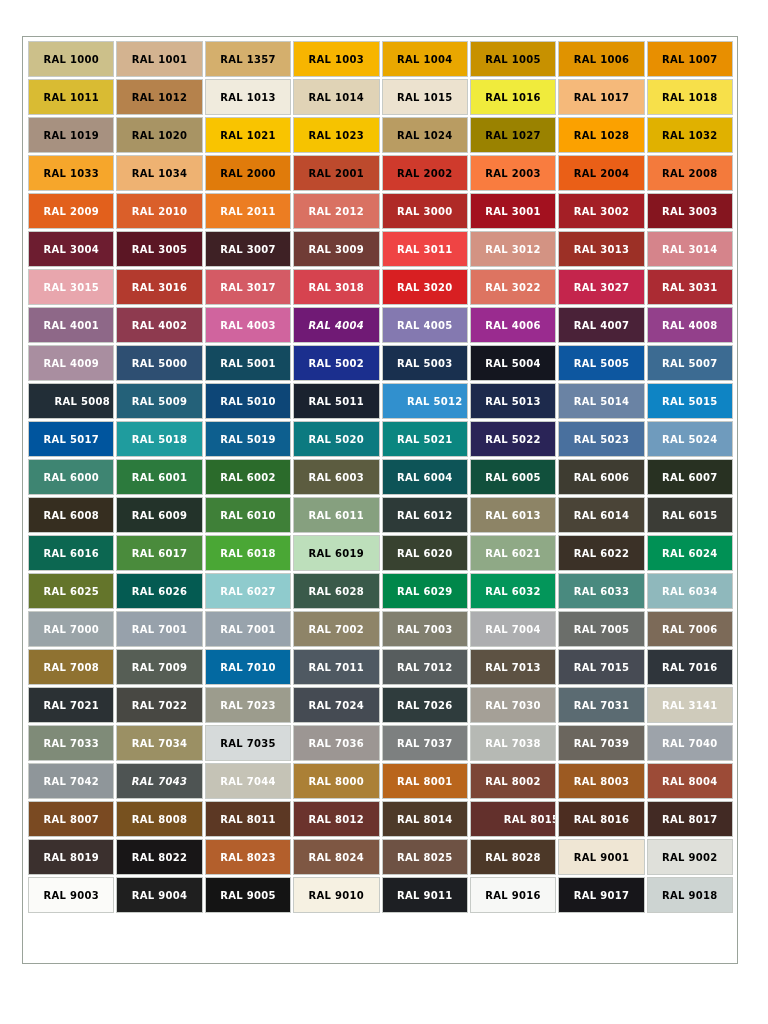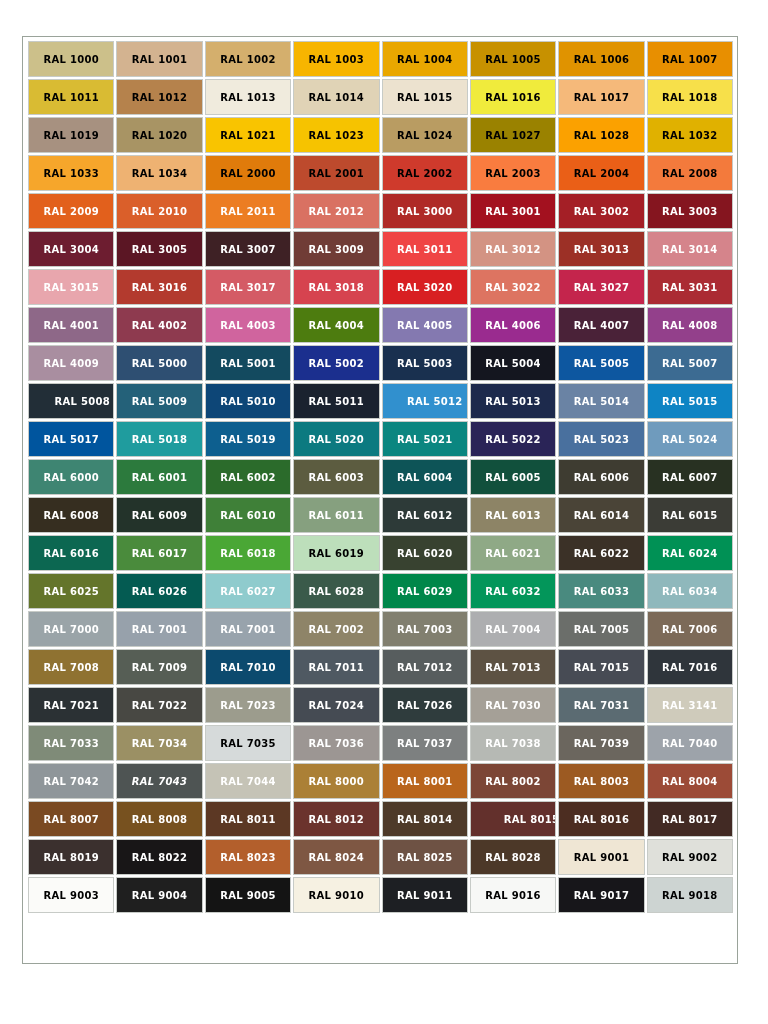--- a/index.html
+++ b/index.html
@@ -147,21 +147,21 @@
 
 
     <div id="grid">
         <div class="swatch" style="background-color: rgb(204, 192, 138);">
           <span class="swatch-label lbl-dark">RAL 1000</span>
         </div>
         <div class="swatch" style="background-color: rgb(211, 179, 144);">
           <span class="swatch-label lbl-dark">RAL 1001</span>
         </div>
         <div class="swatch" style="background-color: rgb(212, 175, 109);">
-          <span class="swatch-label lbl-dark">RAL 1002</span>
+          <span class="swatch-label lbl-dark">RAL 1357</span>
         </div>
         <div class="swatch" style="background-color: rgb(247, 181, 0);">
           <span class="swatch-label lbl-dark">RAL 1003</span>
         </div>
         <div class="swatch" style="background-color: rgb(233, 167, 0);">
           <span class="swatch-label lbl-dark">RAL 1004</span>
         </div>
         <div class="swatch" style="background-color: rgb(199, 145, 0);">
           <span class="swatch-label lbl-dark">RAL 1005</span>
         </div>
@@ -317,21 +317,21 @@
         </div>
         <div class="swatch" style="background-color: rgb(142, 104, 136);">
           <span class="swatch-label lbl-light">RAL 4001</span>
         </div>
         <div class="swatch" style="background-color: rgb(142, 58, 79);">
           <span class="swatch-label lbl-light">RAL 4002</span>
         </div>
         <div class="swatch" style="background-color: rgb(208, 100, 158);">
           <span class="swatch-label lbl-light">RAL 4003</span>
         </div>
-        <div class="swatch" style="background-color: #4d7c0f;">
+        <div class="swatch" style="background-color: #701a75; font-style: italic;">
           <span class="swatch-label lbl-light">RAL 4004</span>
         </div>
         <div class="swatch" style="background-color: rgb(132, 121, 176);">
           <span class="swatch-label lbl-light">RAL 4005</span>
         </div>
         <div class="swatch" style="background-color: rgb(154, 43, 143);">
           <span class="swatch-label lbl-light">RAL 4006</span>
         </div>
         <div class="swatch" style="background-color: rgb(74, 34, 56);">
           <span class="swatch-label lbl-light">RAL 4007</span>
@@ -530,21 +530,21 @@
         </div>
         <div class="swatch" style="background-color: rgb(124, 106, 88);">
           <span class="swatch-label lbl-light">RAL 7006</span>
         </div>
         <div class="swatch" style="background-color: rgb(143, 114, 49);">
           <span class="swatch-label lbl-light">RAL 7008</span>
         </div>
         <div class="swatch" style="background-color: rgb(86, 94, 85);">
           <span class="swatch-label lbl-light">RAL 7009</span>
         </div>
-        <div class="swatch" style="background-color: #0c4a6e;">
+        <div class="swatch" style="background-color: #0369a1;">
           <span class="swatch-label lbl-light">RAL 7010</span>
         </div>
         <div class="swatch" style="background-color: rgb(79, 89, 98);">
           <span class="swatch-label lbl-light">RAL 7011</span>
         </div>
         <div class="swatch" style="background-color: rgb(87, 93, 94);">
           <span class="swatch-label lbl-light">RAL 7012</span>
         </div>
         <div class="swatch" style="background-color: rgb(93, 82, 67);">
           <span class="swatch-label lbl-light">RAL 7013</span>

